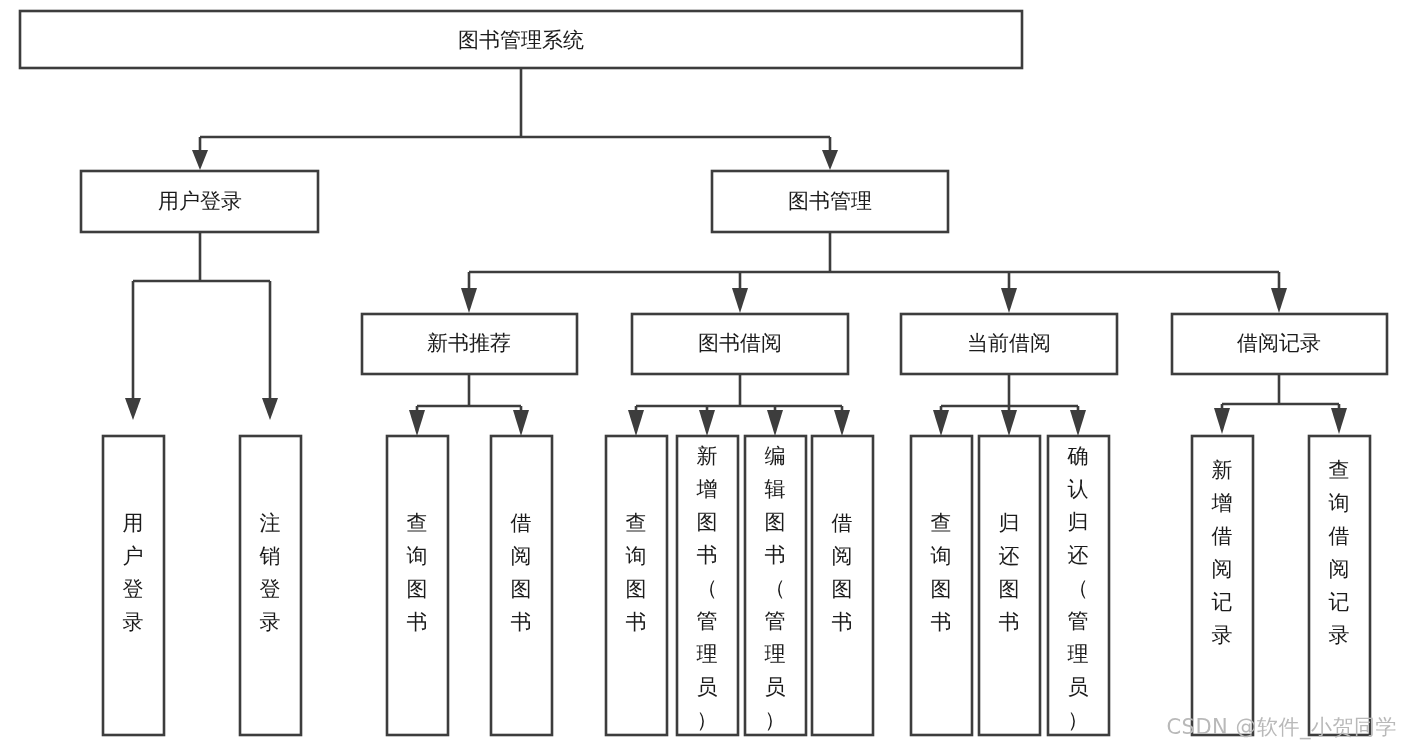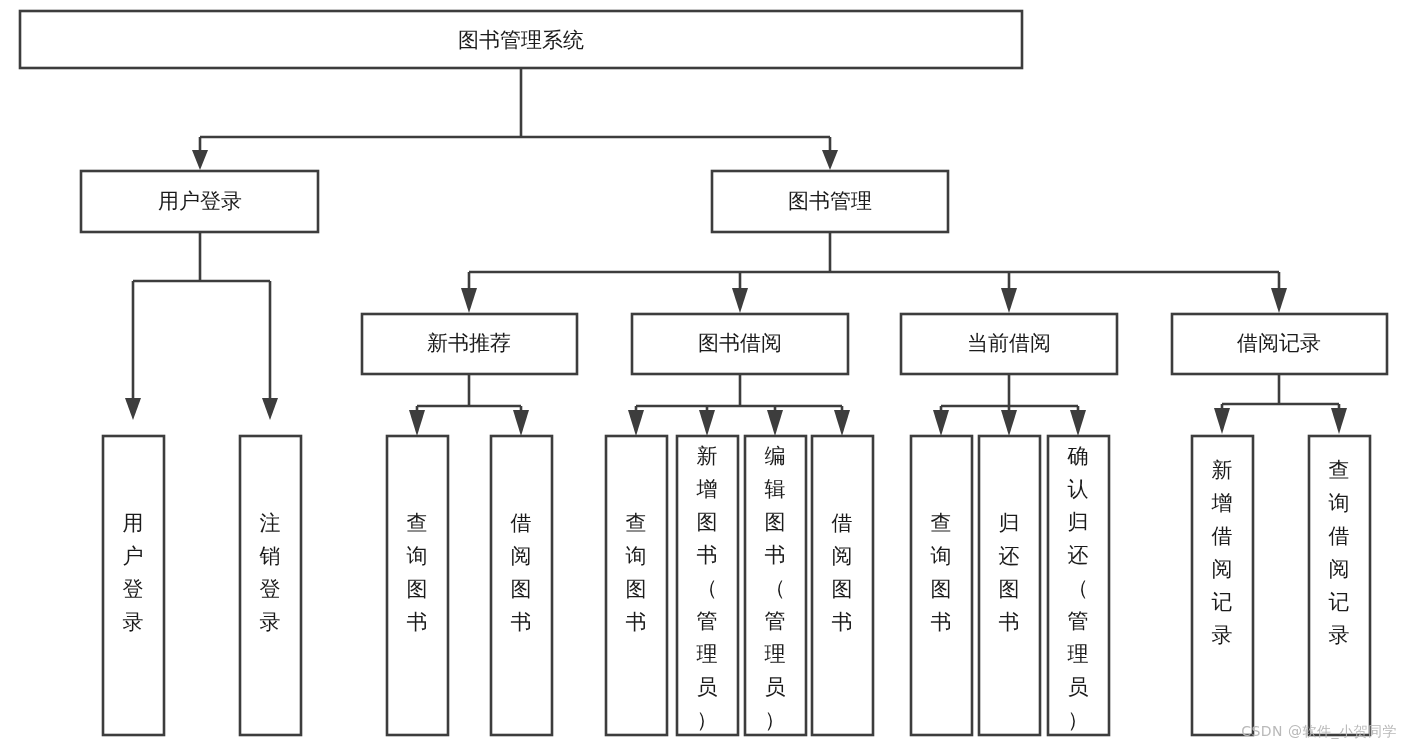--- a/index.html
+++ b/index.html
@@ -53,21 +53,21 @@
     font-family: "DejaVu Sans", "Liberation Sans", sans-serif;
     font-size: 21px;
     fill: #1b1b1b;
     text-anchor: middle;
   }
   .watermark-text {
     position: absolute;
     right: 8px;
     bottom: 6px;
     font-family: "DejaVu Sans", "Liberation Sans", sans-serif;
-    font-size: 14px;
+    font-size: 21px;
     color: #b9b9b9;
     letter-spacing: 0.5px;
     white-space: nowrap;
     pointer-events: none;
   }
 </style>
 </head>
 <body>
 
 <div id="diagram-root">

